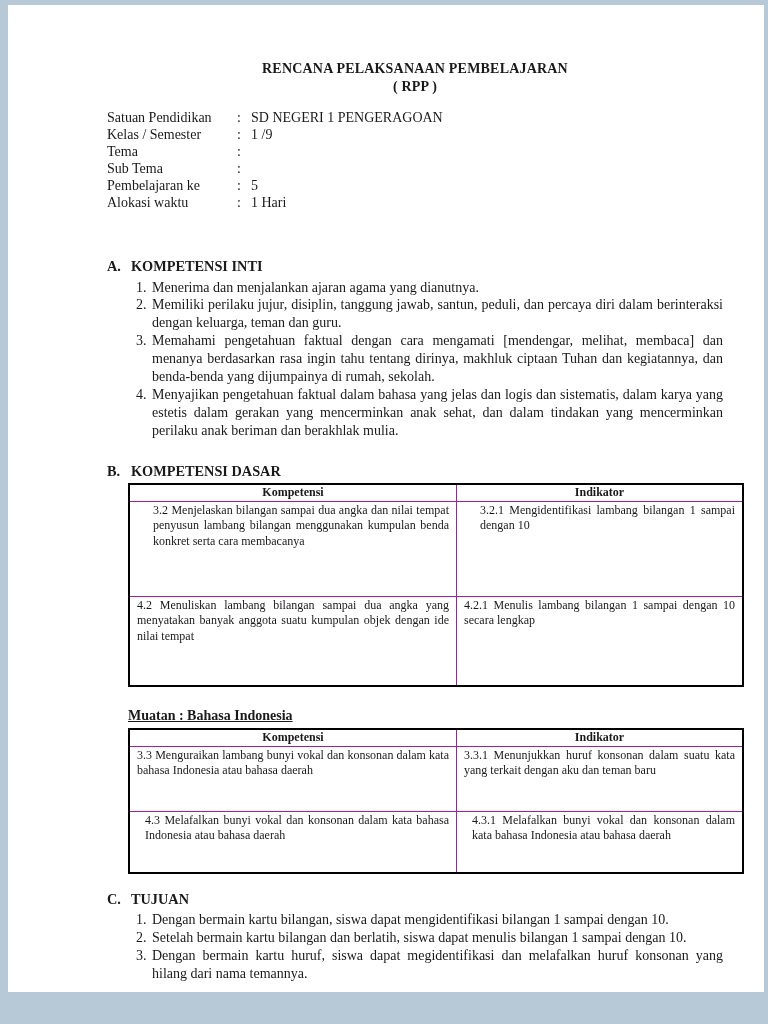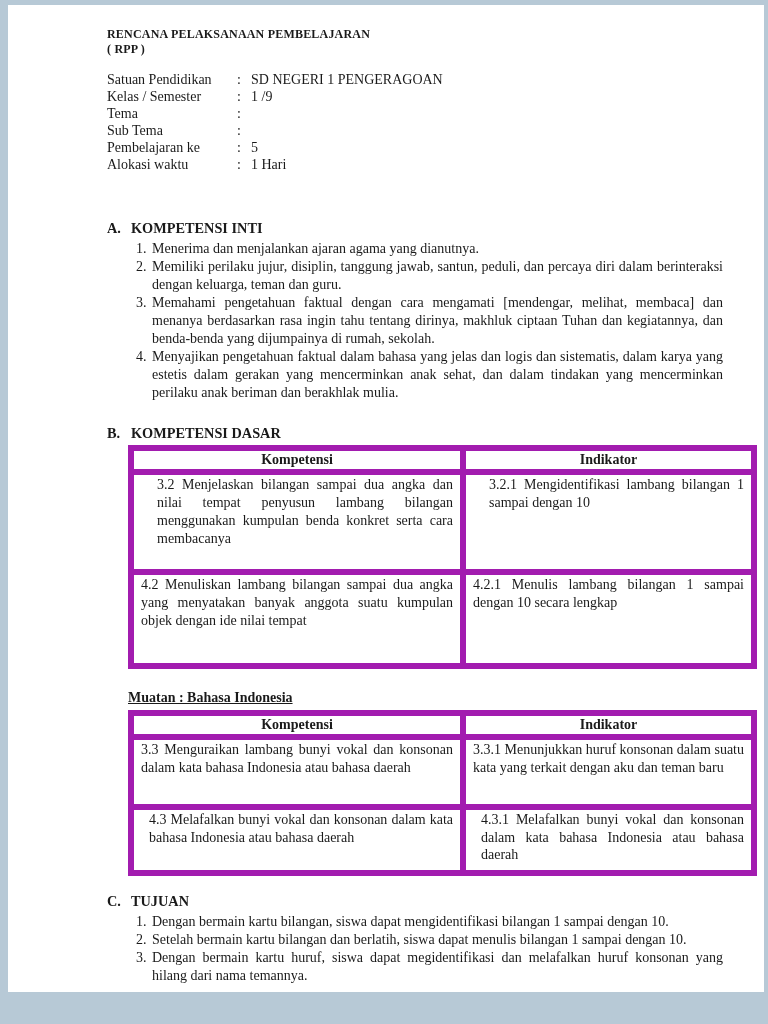--- a/index.html
+++ b/index.html
@@ -27,24 +27,24 @@
   .content {
     position: absolute;
     left: 99px;   
     top: 0;
     width: 616px;
     color: #1a1a1a;
     font-size: 14px;
     line-height: 1.28;
   }
   .title-block {
-    margin-top: 22px;
-    text-align: left;
-    font-weight: bold;
-    font-size: 12px;
+    margin-top: 55px;
+    text-align: center;
+    font-weight: bold;
+    font-size: 14px;
     letter-spacing: 0.2px;
   }
   .title-line { display: block; }
   .meta {
     margin-top: 13px;
   }
   .meta-row {
     display: flex;
     line-height: 1.22;
   }
@@ -76,24 +76,24 @@
   }
   table.kd {
     margin-top: 3px;
     margin-left: 21px;
     width: 595px;
     border-collapse: collapse;
     border: 2px solid #000;
     table-layout: fixed;
   }
   table.kd th, table.kd td {
-    border: 6px solid #a21caf;
+    border: 1px solid #a21caf;
     padding: 1px 7px 3px 7px;
     vertical-align: top;
-    font-size: 14px;
+    font-size: 12px;
   }
   table.kd th {
     font-weight: bold;
     text-align: center;
     height: 16px;
     padding: 0 4px;
   }
   .col-komp { width: 318px; }
   .col-ind  { width: 277px; }
   td.cell { text-align: justify; }

